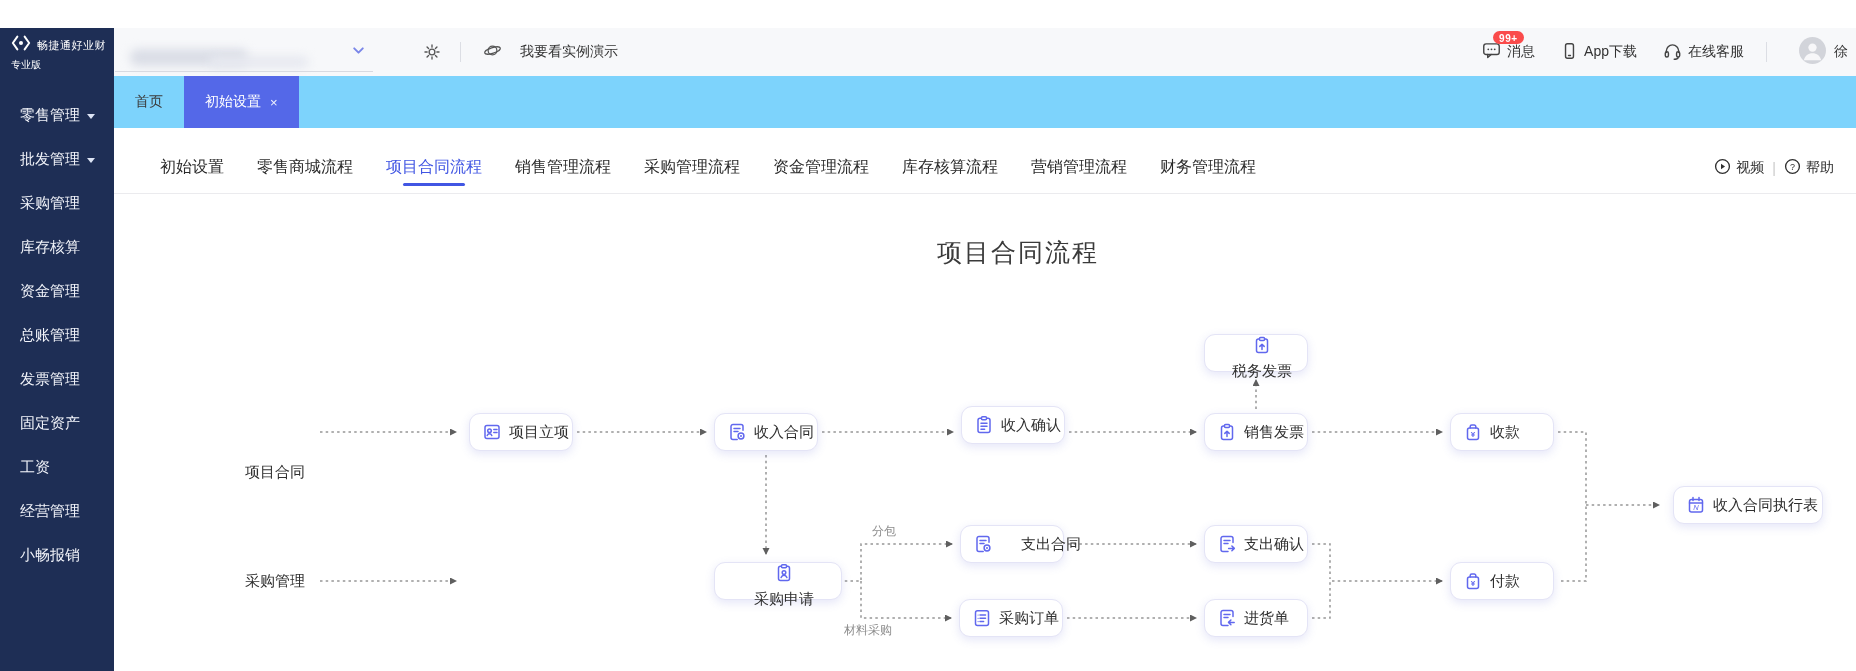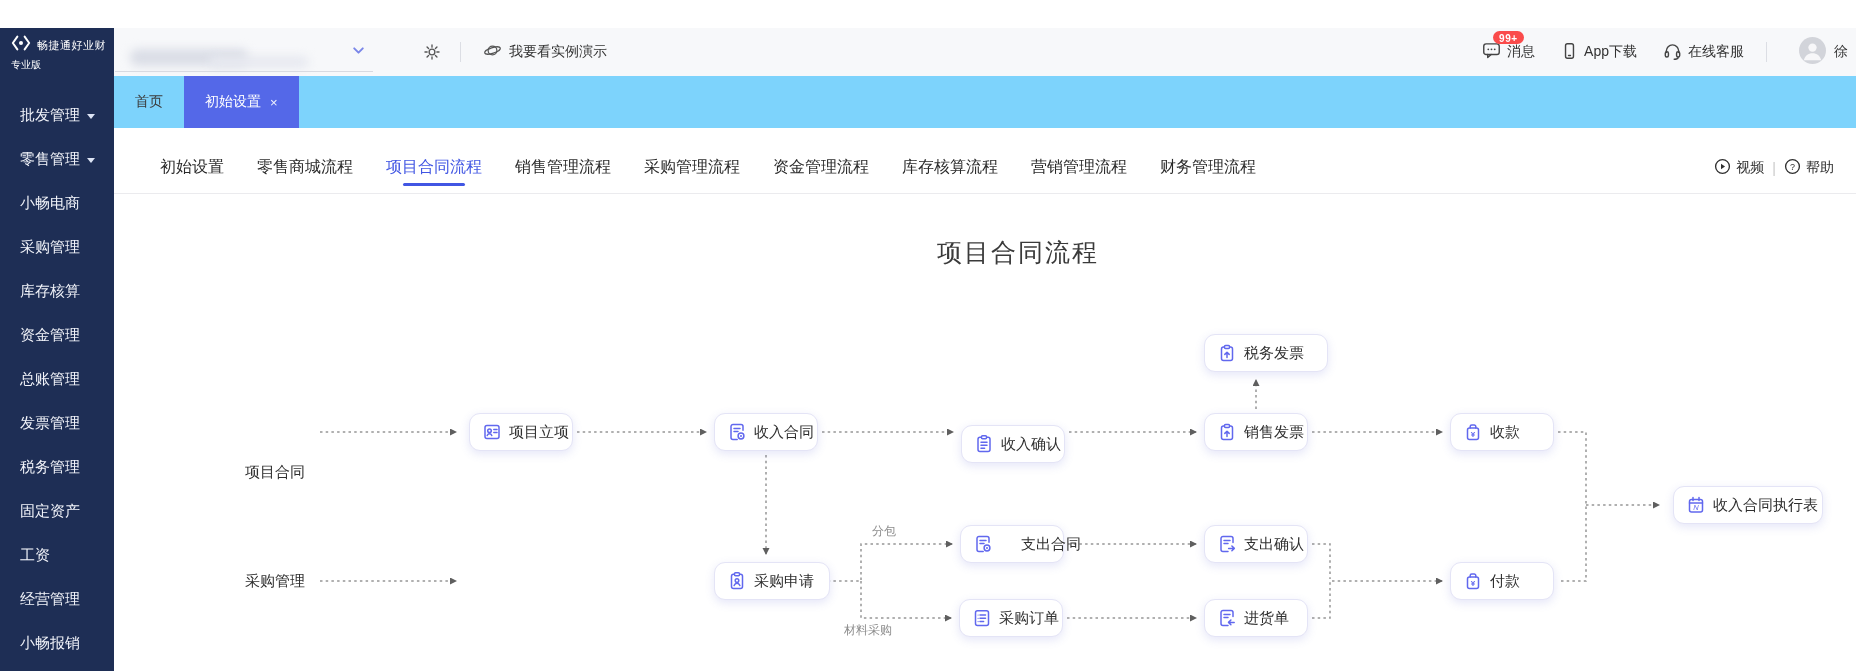--- a/index.html
+++ b/index.html
@@ -26,21 +26,21 @@
                 display:flex; align-items:center; z-index:5; }
   .search-zone { position:relative; width:300px; height:100%; flex:0 0 auto; }
   .blur-blob  { position:absolute; left:16px; top:21px; width:118px; height:17px; background:#dadde6;
                 filter:blur(5px); border-radius:8px; }
   .blur-blob2 { position:absolute; left:95px; top:28px; width:100px; height:12px; background:#e7e9f0;
                 filter:blur(5px); border-radius:6px; }
   .search-underline { position:absolute; left:1px; bottom:4px; width:258px; border-bottom:1px solid #d8dae1; }
   .chevron-wrap { position:absolute; left:237px; top:15px; cursor:pointer; }
   .hdr-icon-btn { display:flex; align-items:center; justify-content:center; cursor:pointer; margin:0 9px; }
   .hdr-divider { width:1px; height:20px; background:#dcdee4; margin:0 10px; }
-  .demo-link { display:flex; align-items:center; gap:7px; font-size:14px; color:#333; cursor:pointer; }
+  .demo-link { display:flex; align-items:center; gap:18px; font-size:14px; color:#333; cursor:pointer; }
   .hdr-spacer { flex:1 1 auto; }
   .hdr-item { display:flex; align-items:center; gap:6px; font-size:14px; color:#333; cursor:pointer;
               margin-left:26px; position:relative; }
   .badge { position:absolute; top:-11px; left:11px; background:#fa4b4b; color:#fff; font-size:10px;
            font-weight:bold; line-height:1; padding:3px 6px 0; border-radius:9px; letter-spacing:.5px; }
   .user-chip { display:flex; align-items:center; gap:8px; margin-left:20px; padding-left:2px; }
   .user-name { font-size:14px; color:#333; width:22px; overflow:hidden; white-space:nowrap; }
   
   .tab-strip { position:absolute; left:114px; top:76px; right:0; height:52px; background:#7dd3fc;
                display:flex; align-items:stretch; z-index:5; }
@@ -83,47 +83,41 @@
             <path d="M9 4 L4 11 L9 18"></path>
             <path d="M17 4 L22 11 L17 18"></path>
             <circle cx="13" cy="11" r="2.2" fill="#fff" stroke="none"></circle>
           </svg></span>
       <span class="logo-title">畅捷通好业财</span>
     </div>
     <div class="logo-sub">专业版</div>
   </div>
   <ul class="side-menu">
       <li class="side-item">
+        <span>零售管理</span>
+        <span class="caret-down"></span>
+      </li>
+      <li class="side-item">
         <span>批发管理</span>
         <span class="caret-down"></span>
       </li>
       <li class="side-item">
-        <span>零售管理</span>
-        <span class="caret-down"></span>
-      </li>
-      <li class="side-item">
-        <span>小畅电商</span>
-      </li>
-      <li class="side-item">
         <span>采购管理</span>
       </li>
       <li class="side-item">
         <span>库存核算</span>
       </li>
       <li class="side-item">
         <span>资金管理</span>
       </li>
       <li class="side-item">
         <span>总账管理</span>
       </li>
       <li class="side-item">
         <span>发票管理</span>
-      </li>
-      <li class="side-item">
-        <span>税务管理</span>
       </li>
       <li class="side-item">
         <span>固定资产</span>
       </li>
       <li class="side-item">
         <span>工资</span>
       </li>
       <li class="side-item">
         <span>经营管理</span>
       </li>
@@ -281,41 +275,41 @@
       <span class="n-icon">
         <svg width="20" height="20" viewBox="0 0 20 20" fill="none" stroke="#6168ee" stroke-width="1.5" stroke-linecap="round" stroke-linejoin="round">
           <path d="M16 8.2V4.5a2 2 0 0 0-2-2H6a2 2 0 0 0-2 2v11a2 2 0 0 0 2 2h4.2"></path>
           <path d="M7 6.5h6M7 9.5h4"></path>
           <circle cx="14" cy="14" r="2.9"></circle>
           <circle cx="14" cy="14" r="1" fill="#6168ee" stroke="none"></circle>
         </svg>
       </span>
       <span>收入合同</span>
     </div>
-    <div class="flow-node" style="left: 961px; top: 425px; width: 104px;">
+    <div class="flow-node" style="left: 961px; top: 406px; width: 104px;">
       <span class="n-icon">
         <svg width="20" height="20" viewBox="0 0 20 20" fill="none" stroke="#6168ee" stroke-width="1.5" stroke-linecap="round">
           <rect x="4" y="3.2" width="12" height="14.3" rx="2"></rect>
           <rect x="7.5" y="1.8" width="5" height="3" rx="1" fill="#fff"></rect>
           <path d="M7 8.3h6M7 11.3h6M7 14.3h3.6"></path>
         </svg>
       </span>
       <span>收入确认</span>
     </div>
     <div class="flow-node" style="left: 1204px; top: 413px; width: 104px;">
       <span class="n-icon">
         <svg width="20" height="20" viewBox="0 0 20 20" fill="none" stroke="#6168ee" stroke-width="1.5" stroke-linecap="round" stroke-linejoin="round">
           <rect x="4.5" y="4" width="11" height="13.5" rx="2"></rect>
           <rect x="7.5" y="2.4" width="5" height="3.2" rx="1" fill="#fff"></rect>
           <path d="M10 14.6V9.4M7.8 11.4L10 9.2l2.2 2.2"></path>
         </svg>
       </span>
       <span>销售发票</span>
     </div>
-    <div class="flow-node" style="left: 1204px; top: 334px; width: 124px;">
+    <div class="flow-node" style="left: 1204px; top: 334px; width: 104px; flex-direction: column;">
       <span class="n-icon">
         <svg width="20" height="20" viewBox="0 0 20 20" fill="none" stroke="#6168ee" stroke-width="1.5" stroke-linecap="round" stroke-linejoin="round">
           <rect x="4.5" y="4" width="11" height="13.5" rx="2"></rect>
           <rect x="7.5" y="2.4" width="5" height="3.2" rx="1" fill="#fff"></rect>
           <path d="M10 14.6V9.4M7.8 11.4L10 9.2l2.2 2.2"></path>
         </svg>
       </span>
       <span>税务发票</span>
     </div>
     <div class="flow-node" style="left: 1450px; top: 413px; width: 104px;">
@@ -331,21 +325,21 @@
     <div class="flow-node" style="left: 1673px; top: 486px; width: 150px;">
       <span class="n-icon">
         <svg width="20" height="20" viewBox="0 0 20 20" fill="none" stroke="#6168ee" stroke-width="1.5" stroke-linecap="round">
           <rect x="3.5" y="4.5" width="13" height="12.5" rx="2"></rect>
           <path d="M3.5 8h13M7 2.6v3M13 2.6v3"></path>
           <text x="10" y="15" text-anchor="middle" font-size="7.5" font-style="italic" fill="#6168ee" stroke="none">N</text>
         </svg>
       </span>
       <span>收入合同执行表</span>
     </div>
-    <div class="flow-node" style="left: 714px; top: 562px; width: 116px;">
+    <div class="flow-node" style="left: 714px; top: 562px; width: 128px; flex-direction: column;">
       <span class="n-icon">
         <svg width="20" height="20" viewBox="0 0 20 20" fill="none" stroke="#6168ee" stroke-width="1.5" stroke-linecap="round" stroke-linejoin="round">
           <rect x="4.5" y="3.2" width="11" height="14.3" rx="2"></rect>
           <rect x="7.5" y="1.8" width="5" height="3" rx="1" fill="#fff"></rect>
           <circle cx="10" cy="9.6" r="1.8"></circle>
           <path d="M7.1 14.6c.6-1.6 1.6-2.4 2.9-2.4s2.3.8 2.9 2.4"></path>
         </svg>
       </span>
       <span>采购申请</span>
     </div>

